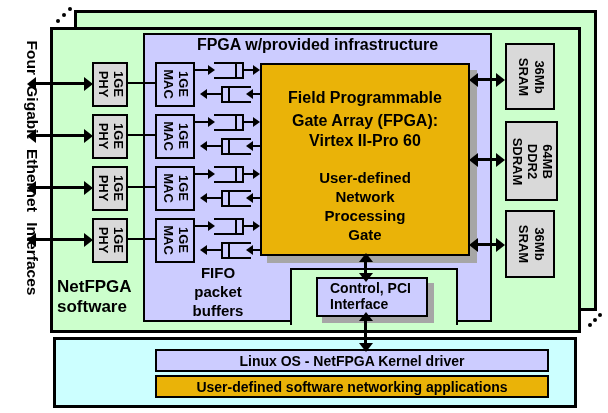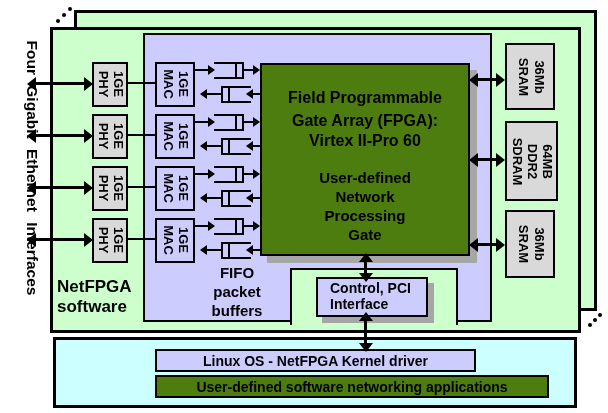--- a/index.html
+++ b/index.html
@@ -5,21 +5,21 @@
   html,body{margin:0;padding:0;background:#fff;}
   .stage{position:relative;width:608px;height:413px;background:#fff;
          font-family:"Liberation Sans",sans-serif;font-weight:bold;color:#000;overflow:hidden;}
   .abs{position:absolute;box-sizing:border-box;}
   .b2{border:2px solid #000;}
   .b3{border:3px solid #000;}
   .green{background:#ccffcc;}
   .lav{background:#ccccff;}
   .gray{background:#d9d9d9;}
   .cyan{background:#ccffff;}
-  .white{background:#4d7c0f;}
+  .white{background:#eab308;}
   .shadow7{box-shadow:7px 7px 0 #a6a6a6;}
   .shadow6{box-shadow:6px 6px 0 #a6a6a6;}
   .pre{white-space:pre-line;}
   .ctr{text-align:center;}
   .rot90{transform:rotate(90deg);display:flex;align-items:center;justify-content:center;text-align:center;}
   .flexc{display:flex;align-items:center;justify-content:center;}
   .dot{position:absolute;width:4px;height:4px;background:#000;border-radius:50%;}
   
   .ah{background:#000;height:3px;}
   .ah::before,.ah::after{content:"";position:absolute;width:0;height:0;top:50%;transform:translateY(-50%);
@@ -65,20 +65,21 @@
   <div>
     <span class="dot" style="left:588px;top:323px"></span>
     <span class="dot" style="left:593px;top:318px"></span>
     <span class="dot" style="left:598px;top:313px"></span>
   </div>
 
   <div class="abs lav b2" style="left:143px;top:33px;width:349px;height:289px"></div>
 
   <div class="abs green" style="left:290px;top:268px;width:168px;height:57px;border:2px solid #000;border-bottom:none"></div>
 
+  <div class="abs ctr" style="left:143px;top:36px;width:349px;font-size:16px">FPGA w/provided infrastructure</div>
 
   <div class="abs rot90 pre" style="left:-114px;top:157px;width:292px;height:22px;font-size:15.5px;word-spacing:6px">Four Gigabit Ethernet Interfaces</div>
 
   <div class="row" style="top:62px">
     <div class="abs ah" style="left:36px;top:20px;width:48px"></div>
     <div class="abs gray b2" style="left:92px;top:0;width:36px;height:45px"></div>
     <div class="abs rot90 pre" style="left:88px;top:4px;width:45px;height:36px;font-size:13px;line-height:15px">1GE
 PHY</div>
     <div class="abs" style="left:128px;top:20px;width:27px;height:2px;background:#000"></div>
     <div class="abs lav b2" style="left:155px;top:0;width:40px;height:45px"></div>
@@ -136,21 +137,21 @@
     <div class="abs rot90 pre" style="left:153px;top:4px;width:45px;height:36px;font-size:13px;line-height:15px">1GE
 MAC</div>
     <div class="abs sr-sm" style="left:195px;top:7px;width:13px"></div>
     <div class="abs fifo fifo-tx" style="left:214px;top:0;width:30px;height:17px"></div>
     <div class="abs sr-sm" style="left:244px;top:7px;width:9px"></div>
     <div class="abs sl-sm" style="left:207px;top:31px;width:14px"></div>
     <div class="abs fifo fifo-rx" style="left:221px;top:24px;width:30px;height:17px"></div>
     <div class="abs sl-sm" style="left:253px;top:31px;width:7px"></div>
   </div>
 
-  <div class="abs pre ctr" style="left:172px;top:263px;width:130px;font-size:15px;line-height:19px">FIFO
+  <div class="abs pre ctr" style="left:153px;top:263px;width:130px;font-size:15px;line-height:19px">FIFO
 packet
 buffers</div>
 
   <div class="abs pre" style="left:57px;top:277px;font-size:17px;line-height:20px">NetFPGA
 software</div>
 
   <div class="abs white b2 shadow7" style="left:260px;top:63px;width:210px;height:193px"></div>
   <div class="abs pre ctr" style="left:262px;top:86px;width:206px;font-size:16px;line-height:23px">Field Programmable
 Gate Array (FPGA):</div>
   <div class="abs ctr" style="left:262px;top:132px;width:206px;font-size:16px"><span class="squiggle">Virtex</span><span> II-Pro 60</span></div>
@@ -173,18 +174,18 @@
   <div class="abs ah" style="left:478px;top:78px;width:18px"></div>
   <div class="abs ah" style="left:478px;top:158px;width:18px"></div>
   <div class="abs ah" style="left:478px;top:243px;width:18px"></div>
 
   <div class="abs lav b2 shadow6" style="left:316px;top:277px;width:112px;height:40px"></div>
   <div class="abs pre" style="left:330px;top:280px;font-size:14px;line-height:16px">Control, PCI
 Interface</div>
   <div class="abs av" style="left:364px;top:262px;height:11px"></div>
 
   <div class="abs cyan b3" style="left:53px;top:337px;width:524px;height:71px"></div>
-  <div class="abs lav b2 flexc" style="left:155px;top:349px;width:321px;height:23px;font-size:14px">Linux OS - NetFPGA Kernel driver</div>
+  <div class="abs lav b2 flexc" style="left:155px;top:349px;width:394px;height:23px;font-size:14px">Linux OS - NetFPGA Kernel driver</div>
   <div class="abs white b2 flexc" style="left:155px;top:375px;width:394px;height:23px;font-size:14px">User-defined software networking applications</div>
 
   <div class="abs av" style="left:364px;top:321px;height:22px"></div>
 
 </div>
 
 </body></html>

